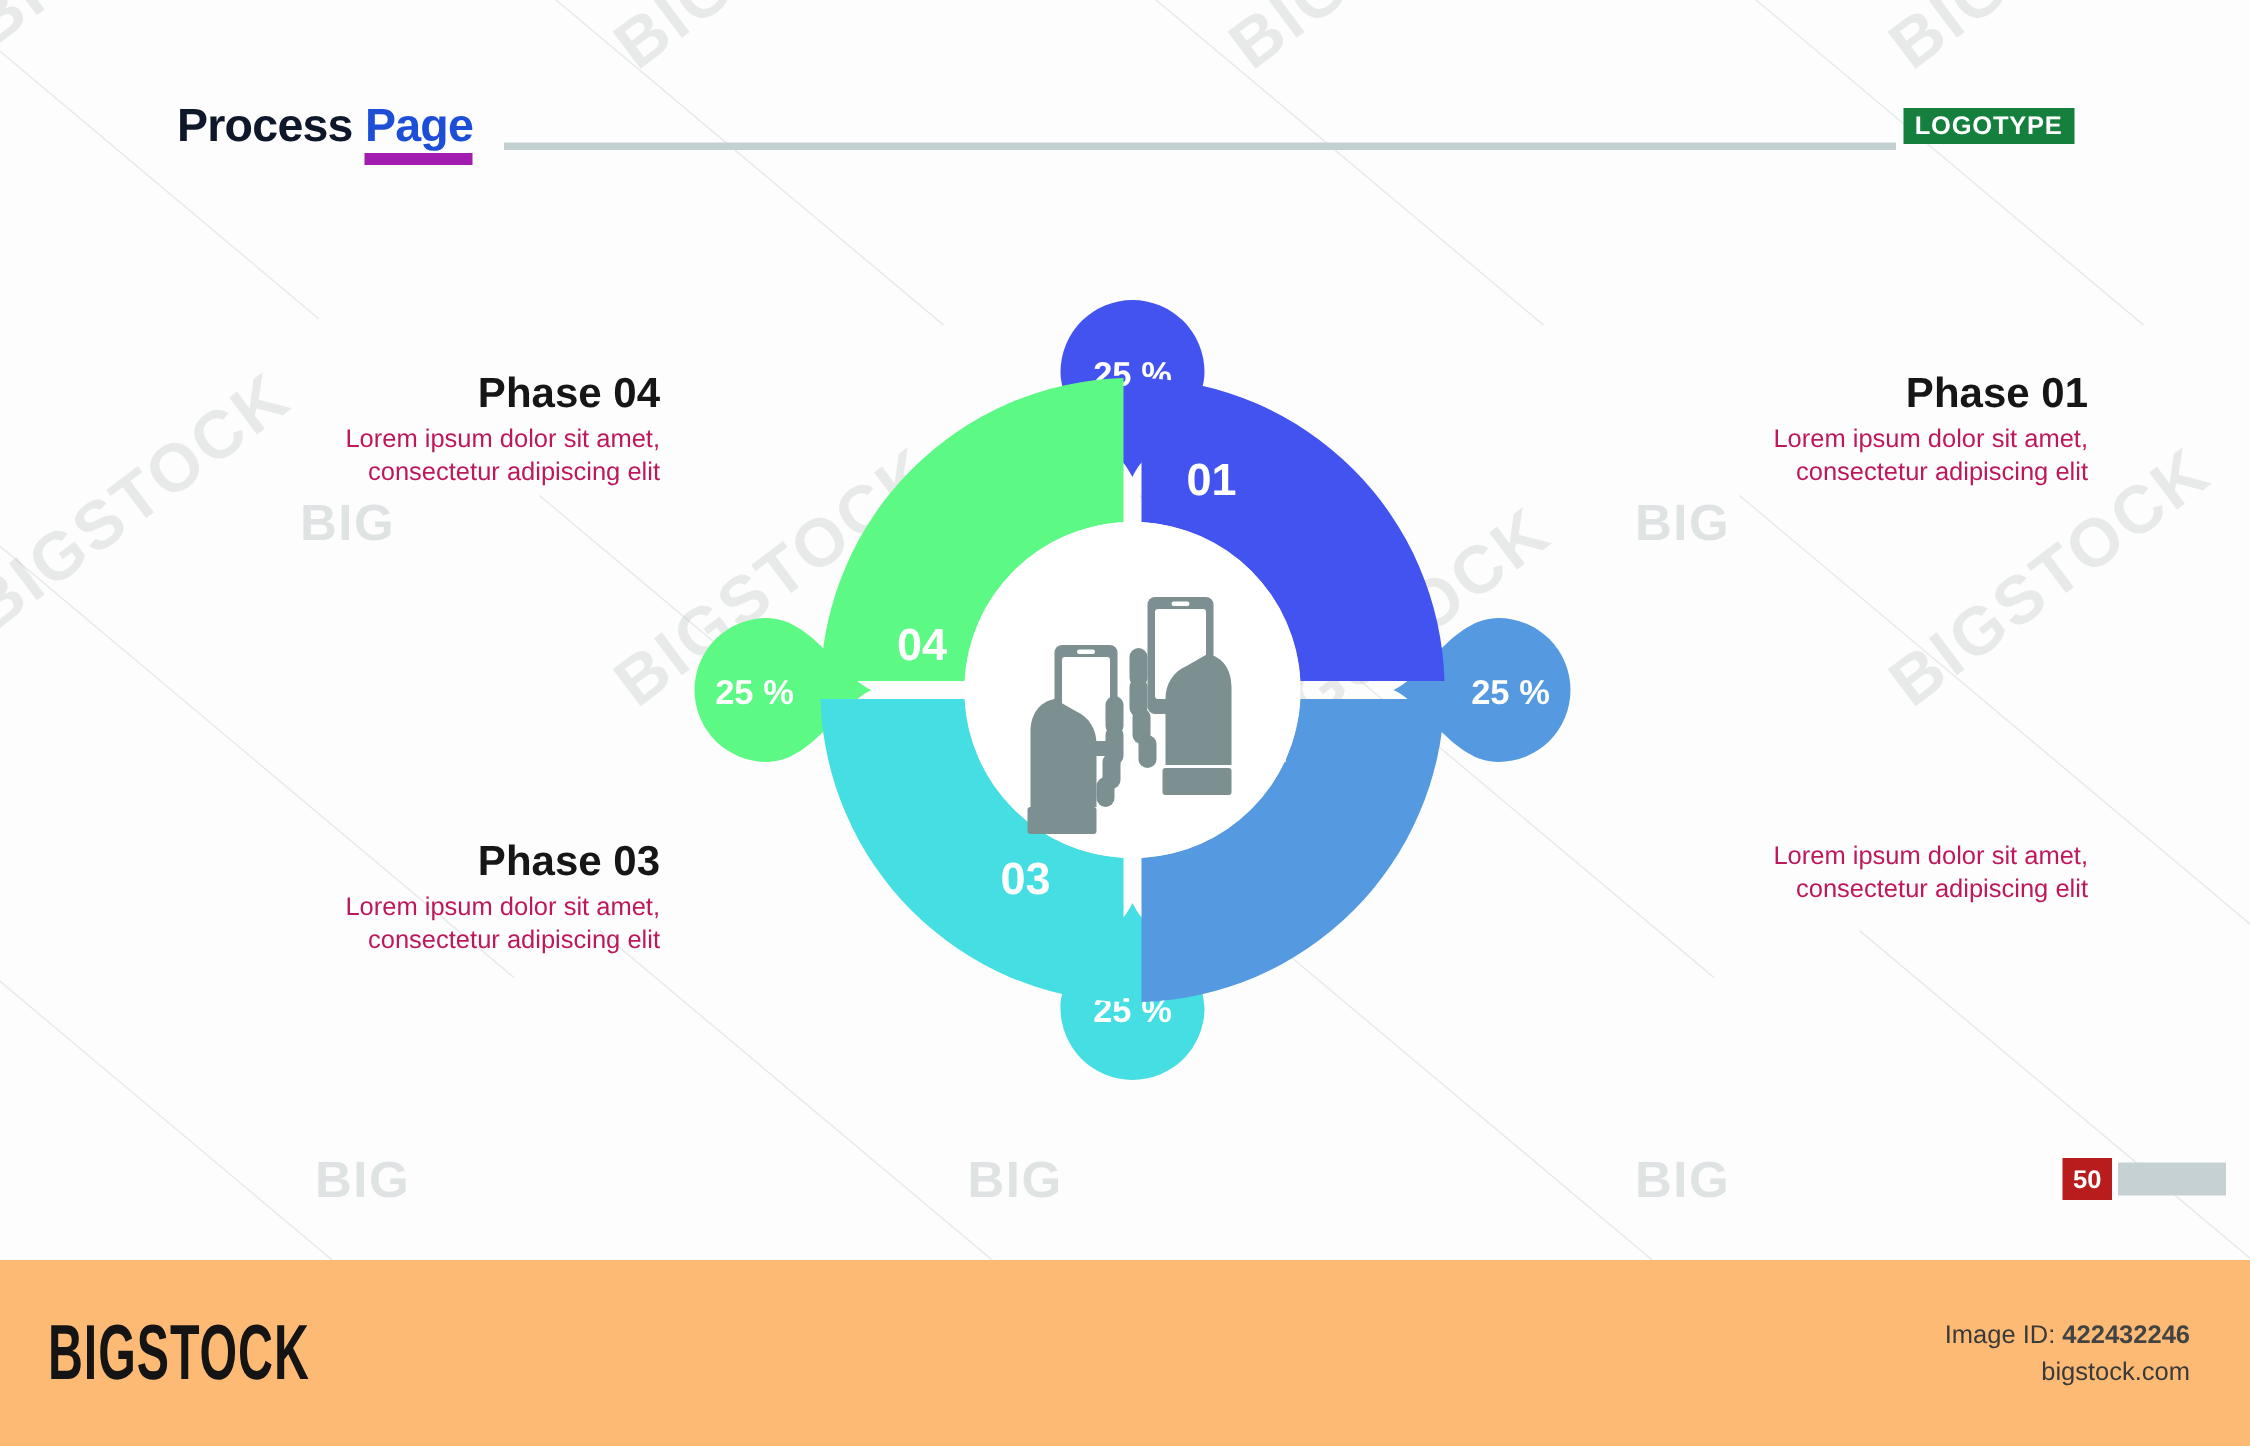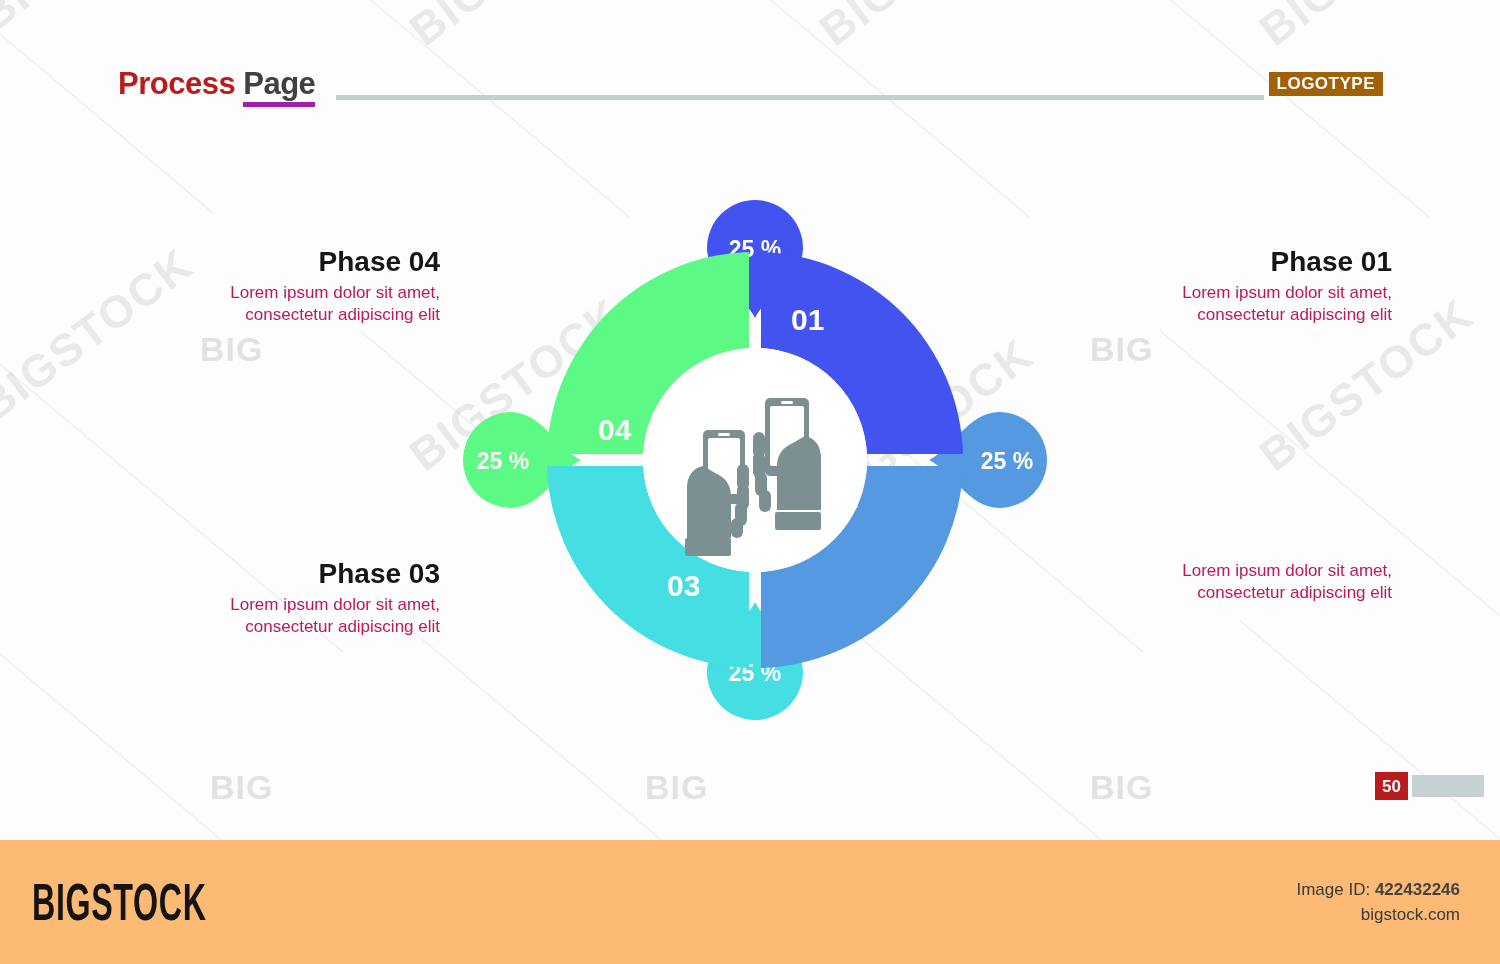--- a/index.html
+++ b/index.html
@@ -34,39 +34,39 @@
   }
   #page-title {
     position: absolute;
     left: 118px;
     top: 66px;
     font-size: 31px;
     font-weight: bold;
     letter-spacing: -0.5px;
     white-space: nowrap;
   }
-  #page-title .t-light { color: #b91c1c; }
+  #page-title .t-light { color: #0f172a; }
   #page-title .t-dark {
-    color: #404040;
-    border-bottom: 5px solid #a21caf;
+    color: #1d4ed8;
+    border-bottom: 8px solid #a21caf;
     padding-bottom: 1px;
   }
   #header-rule {
     position: absolute;
     left: 336px;
     top: 95px;
     width: 928px;
     height: 5px;
     background: #c3d0d2;
   }
   #logotype {
     position: absolute;
     right: 117px;
     top: 72px;
-    background: #a16207;
+    background: #15803d;
     color: #ffffff;
     font-size: 17px;
     font-weight: bold;
     letter-spacing: 0.5px;
     padding: 3px 8px 4px 8px;
     line-height: 1;
   }
 
   
   .phase-block { position: absolute; text-align: right; }

